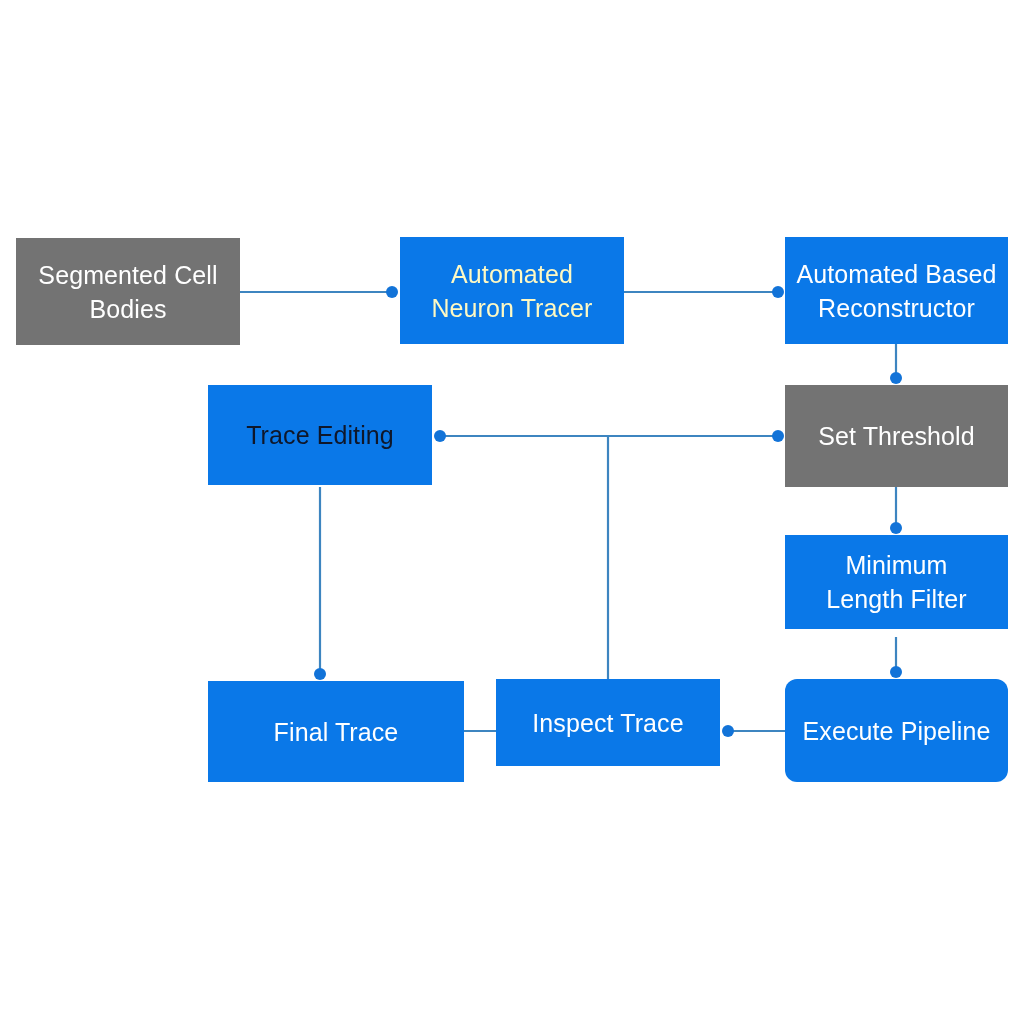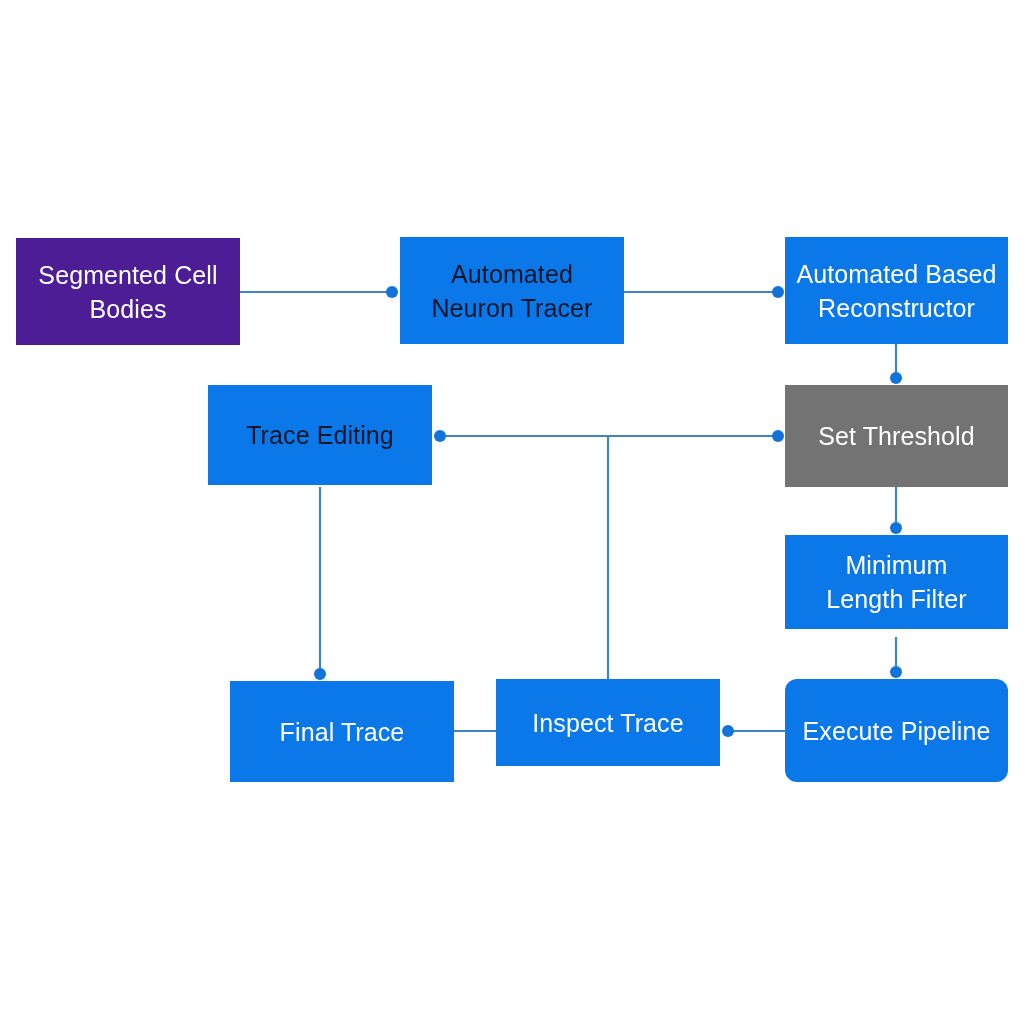--- a/index.html
+++ b/index.html
@@ -84,27 +84,27 @@
       </g>
       <g>
         <polyline points="608,436 608,679" fill="none" stroke="#3d85c0" stroke-width="2.2"></polyline>
       </g>
       <g>
         <polyline points="320,487 320,674" fill="none" stroke="#3d85c0" stroke-width="2.2"></polyline>
         <circle cx="320" cy="674" r="6" fill="#1273d8"></circle>
       </g>
     </svg>
   <div id="node-layer">
-      <div class="node" style="left: 16px; top: 238px; width: 224px; height: 107px; background: #4c1d95; color: rgb(255, 255, 255);">Segmented Cell
+      <div class="node" style="left: 16px; top: 238px; width: 224px; height: 107px; background: #737373; color: rgb(255, 255, 255);">Segmented Cell
 Bodies</div>
-      <div class="node" style="left: 400px; top: 237px; width: 224px; height: 107px; background: rgb(10, 120, 232); color: #0f172a;">Automated
+      <div class="node" style="left: 400px; top: 237px; width: 224px; height: 107px; background: rgb(10, 120, 232); color: #fef9c3;">Automated
 Neuron Tracer</div>
       <div class="node" style="left: 785px; top: 237px; width: 223px; height: 107px; background: rgb(10, 120, 232); color: rgb(255, 255, 255);">Automated Based
 Reconstructor</div>
       <div class="node" style="left: 208px; top: 385px; width: 224px; height: 100px; background: rgb(10, 120, 232); color: #0f172a;">Trace Editing</div>
       <div class="node" style="left: 785px; top: 385px; width: 223px; height: 102px; background: #737373; color: rgb(255, 255, 255);">Set Threshold</div>
       <div class="node" style="left: 785px; top: 535px; width: 223px; height: 94px; background: rgb(10, 120, 232); color: rgb(255, 255, 255);">Minimum
 Length Filter</div>
-      <div class="node" style="left: 208px; top: 681px; width: 224px; height: 101px; background: rgb(10, 120, 232); color: rgb(255, 255, 255); margin-left: 22px;">Final Trace</div>
+      <div class="node" style="left: 208px; top: 681px; width: 256px; height: 101px; background: rgb(10, 120, 232); color: rgb(255, 255, 255);">Final Trace</div>
       <div class="node" style="left: 496px; top: 679px; width: 224px; height: 87px; background: rgb(10, 120, 232); color: rgb(255, 255, 255);">Inspect Trace</div>
       <div class="node" style="left: 785px; top: 679px; width: 223px; height: 103px; background: rgb(10, 120, 232); color: rgb(255, 255, 255); border-radius: 12px;">Execute Pipeline</div>
     </div>
 </div>
 
 </body></html>

